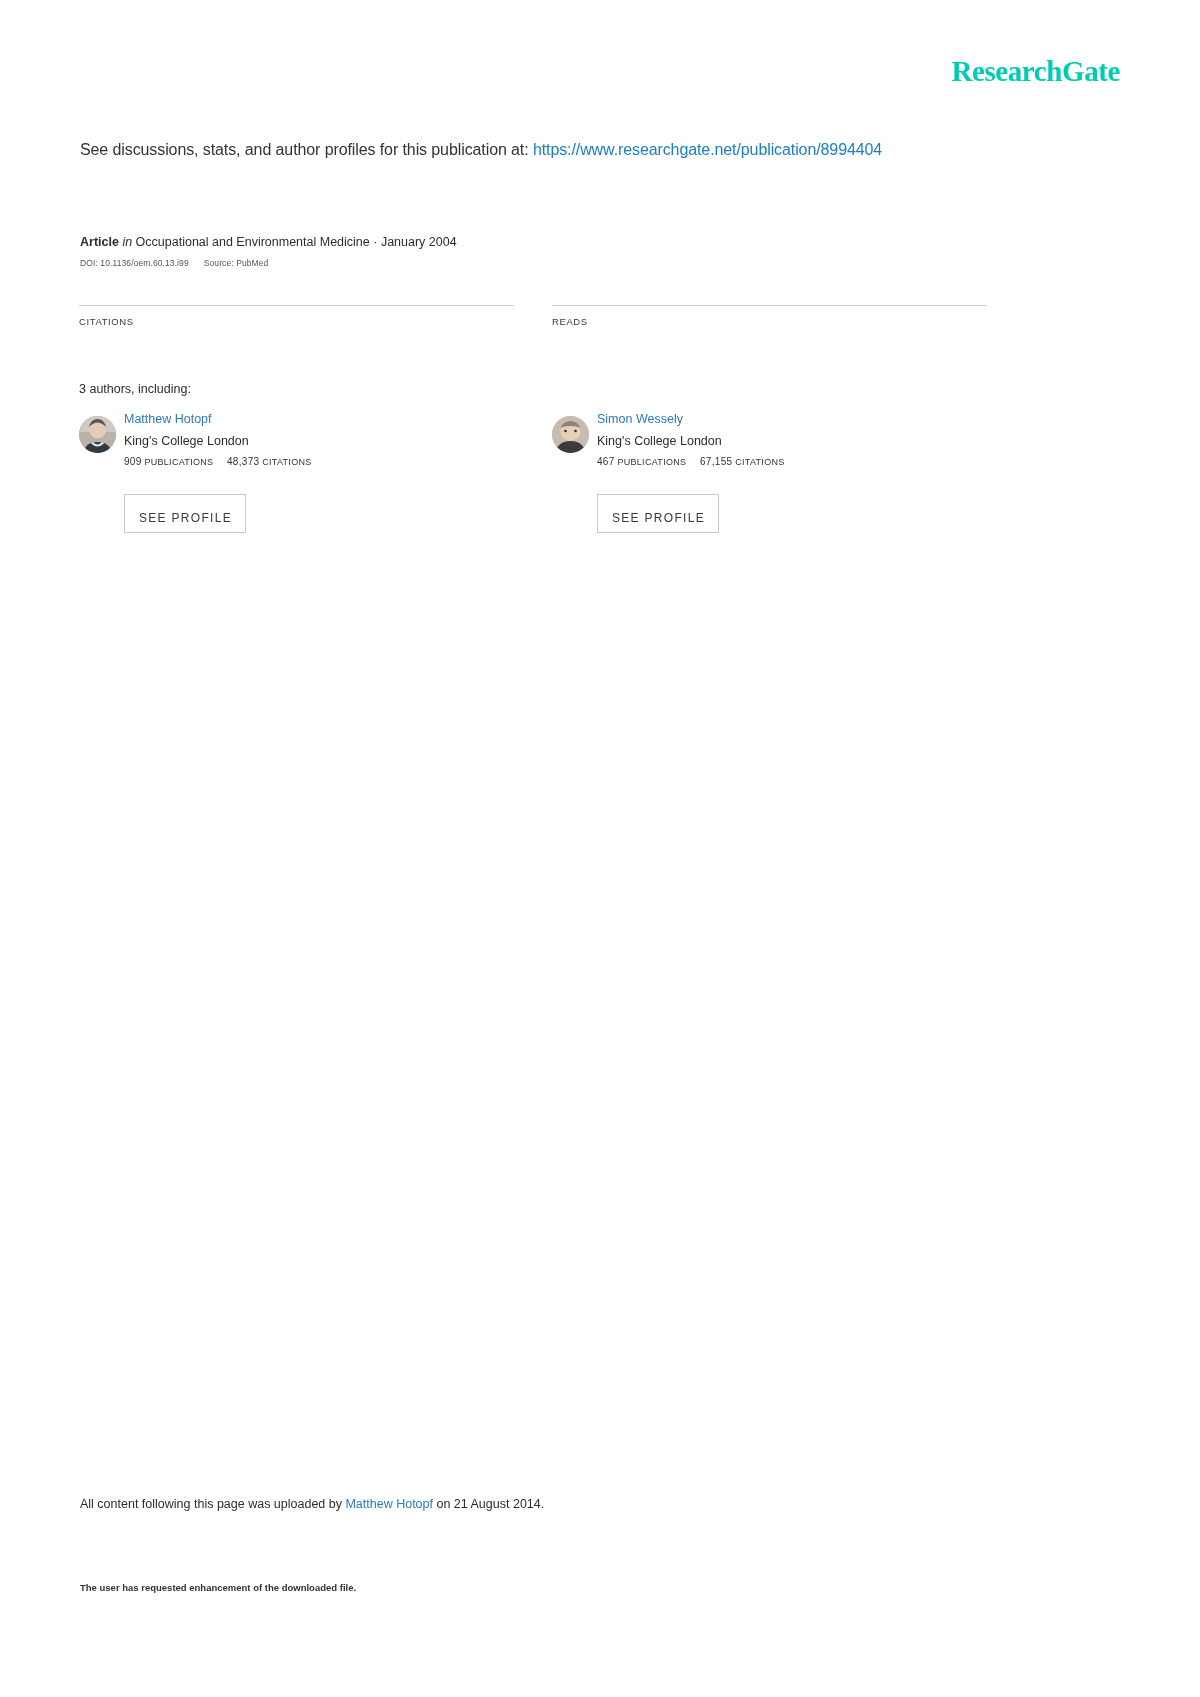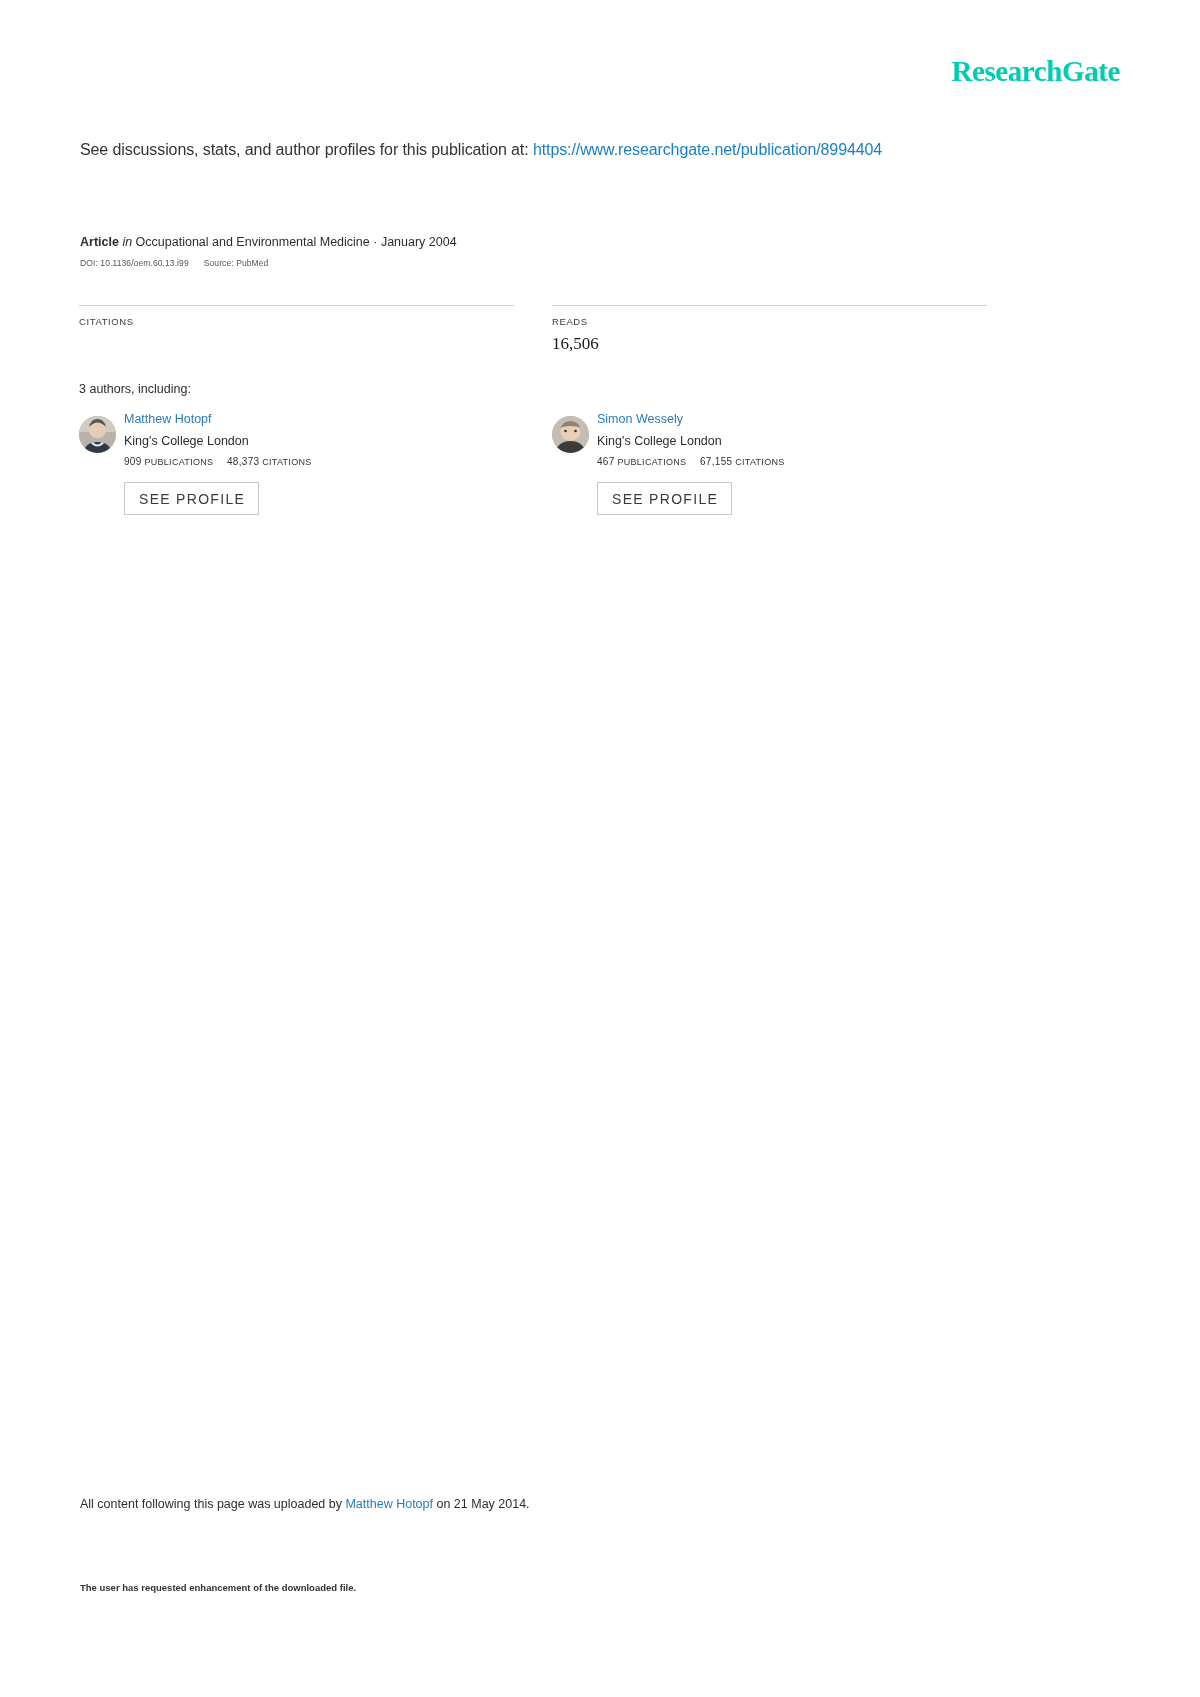--- a/index.html
+++ b/index.html
@@ -156,27 +156,27 @@
     color: #333;
     letter-spacing: 0.3px;
     white-space: nowrap;
   }
   .author-stats .num { font-weight: 400; font-size: 10px; }
   .author-stats .gap { display: inline-block; width: 8px; }
 
   .see-profile-btn {
     position: absolute;
     left: 45px;
-    top: 72px;
+    top: 84px;
     border: 1px solid #c8c8c8;
     background: #fff;
     color: #3a3a3a;
-    font-size: 14px;
+    font-size: 12px;
     letter-spacing: 1.3px;
-    padding: 8px 13px 7px 14px;
+    padding: 16px 13px 7px 14px;
     font-family: "Liberation Sans", sans-serif;
     cursor: pointer;
   }
 
   
   .footer-upload {
     position: absolute;
     left: 80px;
     top: 1497px;
     font-size: 12.5px;
@@ -220,21 +220,20 @@
   </div>
 
   <div class="stat-block" id="stats-left">
     <div class="stat-rule"></div>
     <div class="stat-label">CITATIONS</div>
   </div>
 
   <div class="stat-block" id="stats-right">
     <div class="stat-rule"></div>
     <div class="stat-label">READS</div>
-    <div class="stat-value">16,506</div>
   </div>
 
   <div class="authors-heading">3 authors, including:</div>
 
   <div class="author-card" id="author-0">
     <div class="avatar">
       <svg width="37" height="37" viewBox="0 0 37 37" aria-hidden="true">
         <rect width="37" height="37" fill="#b9b2aa"></rect>
         <rect x="0" y="0" width="37" height="16" fill="#cfcac4"></rect>
         <circle cx="18.5" cy="14" r="8.5" fill="#e3cdb9"></circle>
@@ -276,18 +275,18 @@
         <span>PUBLICATIONS</span>
         <span class="gap"></span>
         <span class="num">67,155</span>
         <span>CITATIONS</span>
       </div>
     </div>
     <button class="see-profile-btn">SEE PROFILE</button>
   </div>
 
   <div class="footer-upload">
-    <span>All content following this page was uploaded by </span><a class="link" href="#">Matthew Hotopf</a><span> on 21 May 2014.</span>
+    <span>All content following this page was uploaded by </span><a class="link" href="#">Matthew Hotopf</a><span> on 21 August 2014.</span>
   </div>
 
   <div class="footer-note">The user has requested enhancement of the downloaded file.</div>
 
 </div>
 
 </body></html>

